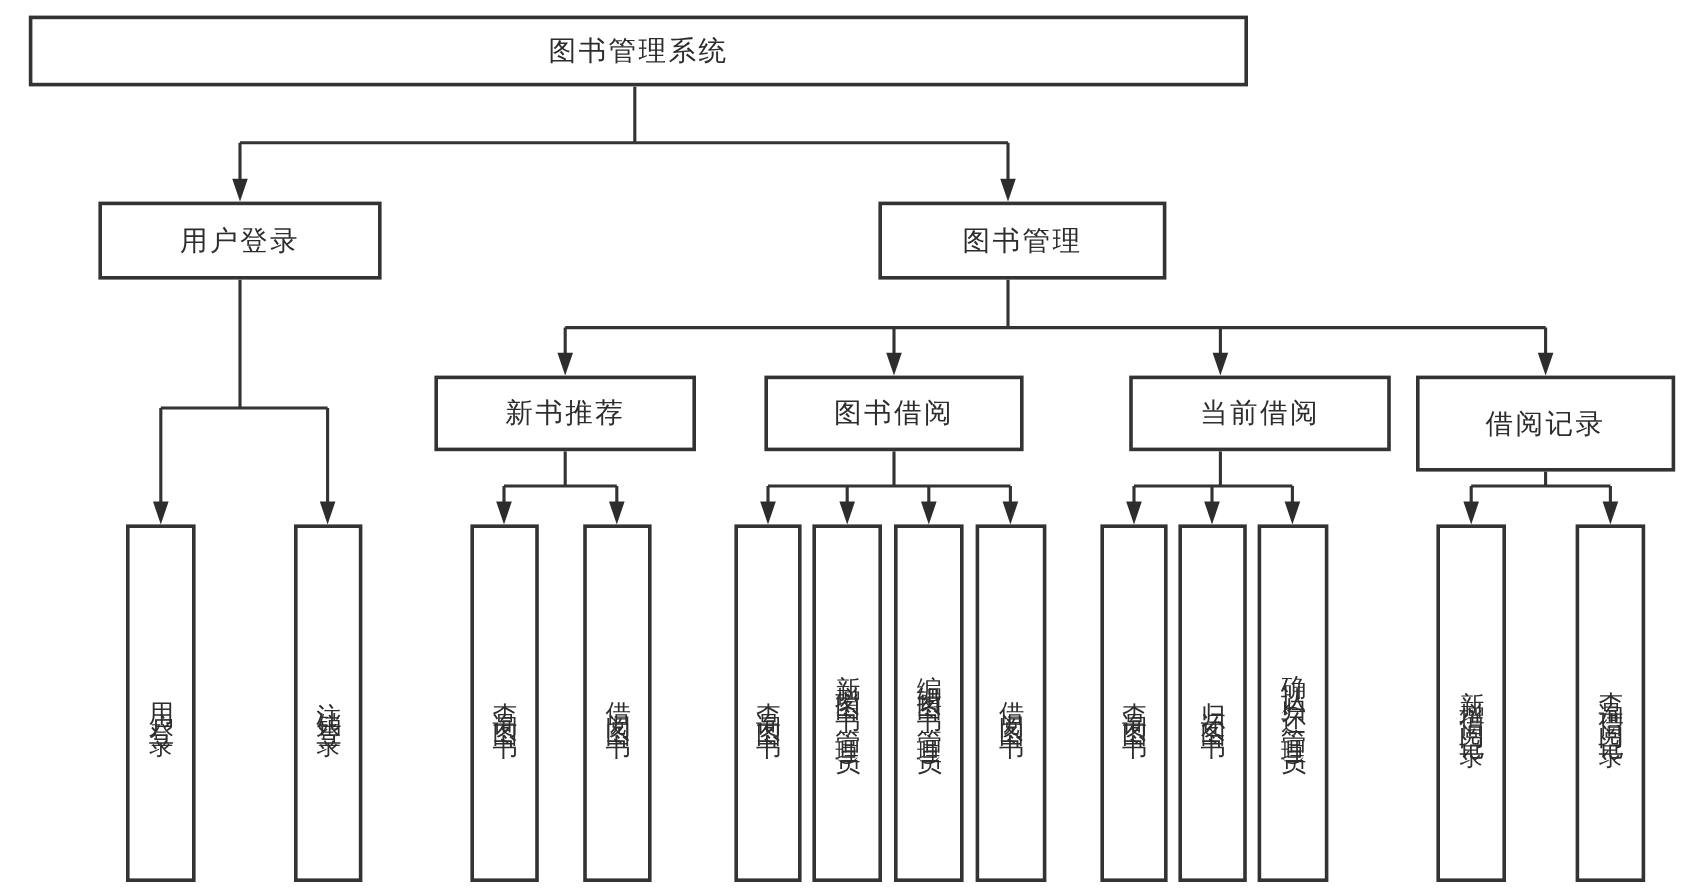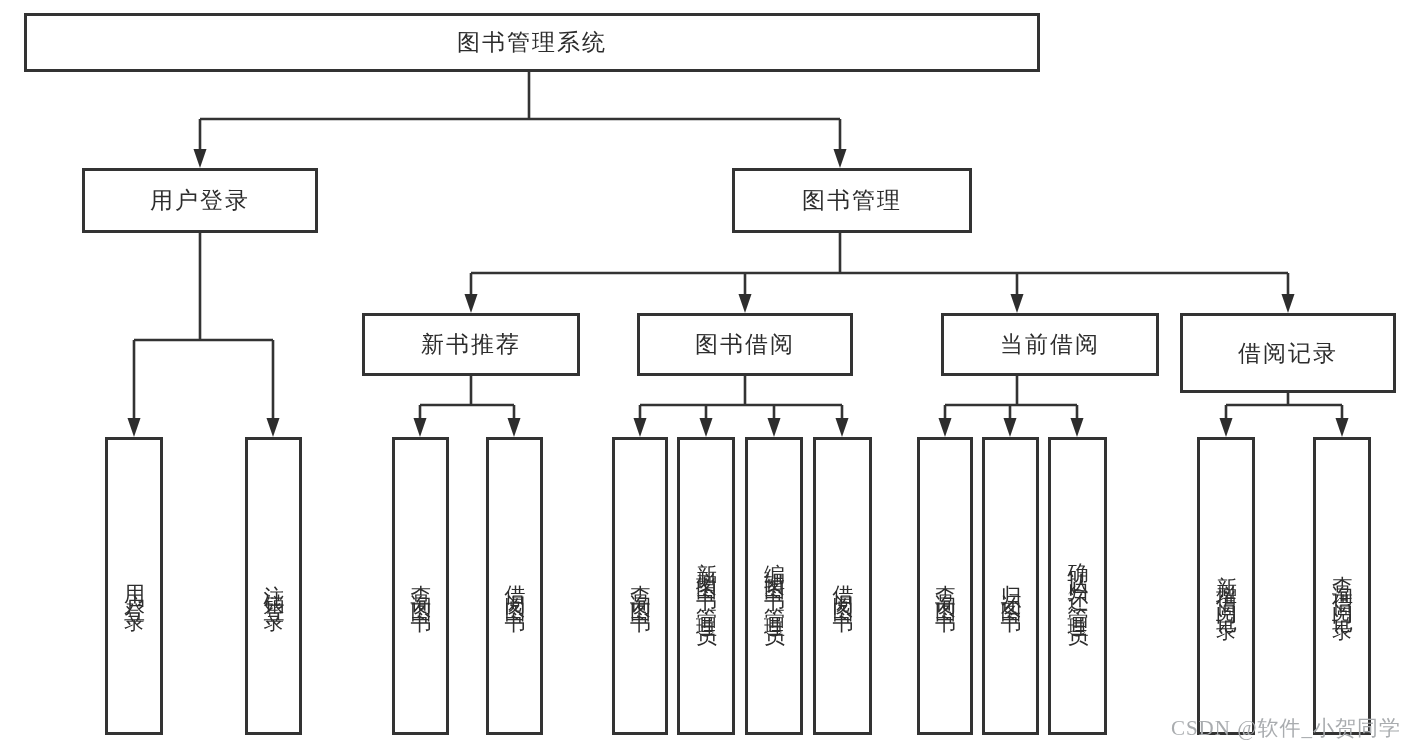--- a/index.html
+++ b/index.html
@@ -168,15 +168,14 @@
     <span>确认归还（管理员）</span>
   </div>
 
   <div class="node vbox" style="left:1197px; top:437px; width:58px; height:298px;">
     <span>新增借阅记录</span>
   </div>
   <div class="node vbox" style="left:1313px; top:437px; width:58px; height:298px;">
     <span>查询借阅记录</span>
   </div>
 
-  <div class="watermark">CSDN @软件_小贺同学</div>
 
 </div>
 
 </body></html>

